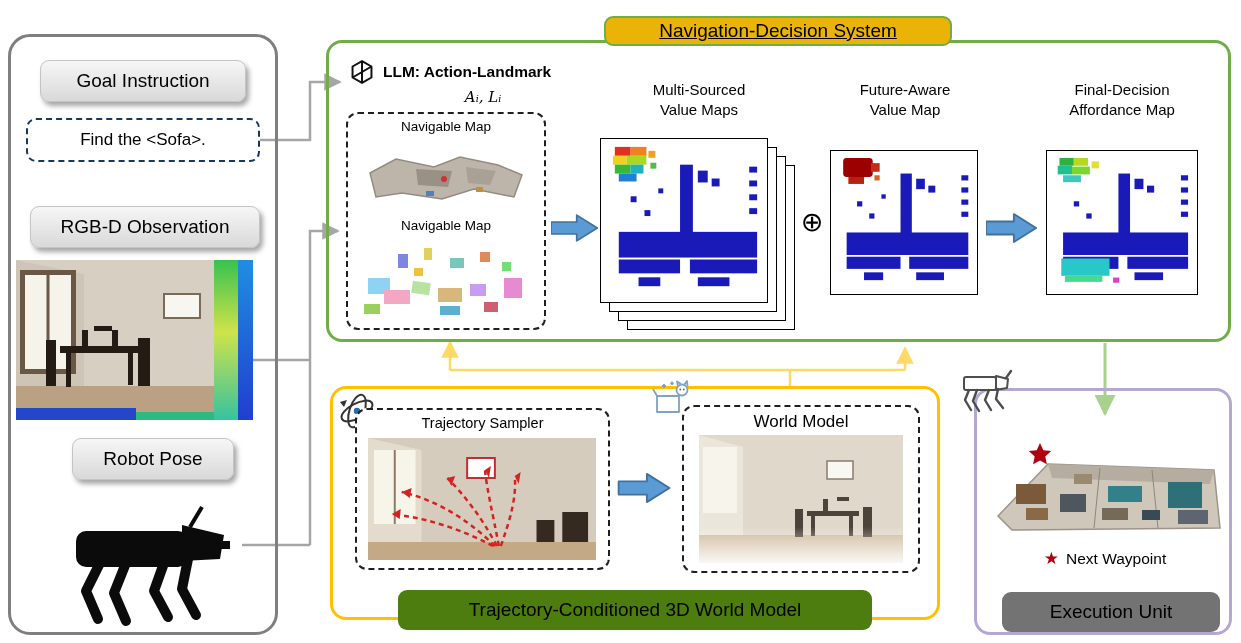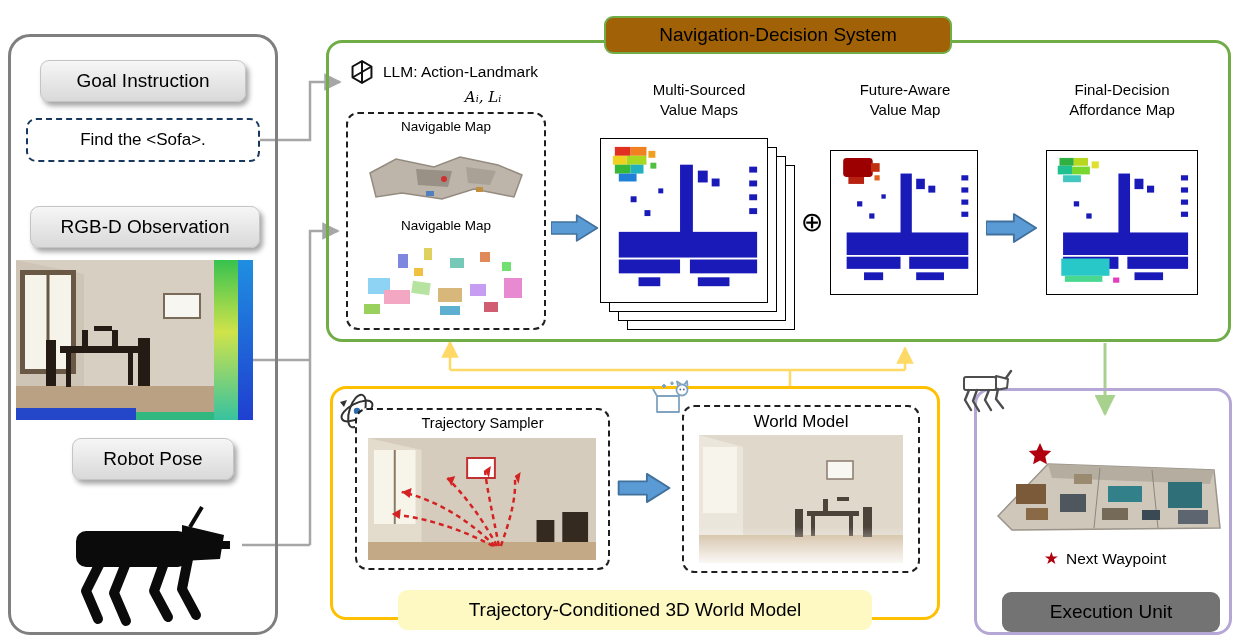--- a/index.html
+++ b/index.html
@@ -115,23 +115,23 @@
         <polyline points="84,68 72,98 84,126"></polyline>
         <polyline points="122,68 112,96 126,122"></polyline>
         <polyline points="146,64 140,94 154,120"></polyline>
       </g>
       <line x1="148" y1="32" x2="160" y2="12" stroke="#0b0b0b" stroke-width="4"></line>
     </svg>
   </div>
 
   <div class="panel" style="left:326px; top:40px; width:905px; height:302px; border:3px solid #70AD47; border-radius:16px;"></div>
 
-  <div class="title" style="left:604px; top:16px; width:348px; height:38px; background:#a16207; border:2px solid #70AD47;">Navigation-Decision System</div>
-
-  <div class="abs" style="left:348px; top:58px; display:flex; align-items:center; gap:7px;">
+  <div class="title" style="left:604px; top:16px; width:348px; height:30px; background:#eab308; border:2px solid #70AD47;text-decoration:underline;">Navigation-Decision System</div>
+
+  <div class="abs" style="left:348px; top:58px; display:flex; align-items:center; gap:7px;font-weight:bold;">
     <span>
       <svg viewBox="0 0 24 24" width="28" height="28">
         <g fill="none" stroke="#111" stroke-width="1.7" stroke-linejoin="round">
           <path d="M12 2.6 L20.1 7.3 V16.7 L12 21.4 L3.9 16.7 V7.3 Z"></path>
           <path d="M12 2.6 V12 L3.9 16.7 M20.1 7.3 L12 12 M12 21.4 V12"></path>
         </g>
       </svg>
     </span>
     <span style="font-size:15.5px;">LLM: Action-Landmark</span>
   </div>
@@ -293,21 +293,21 @@
       <g>
         <rect x="16" y="124" width="54" height="20" fill="#28c8c8"></rect>
         <rect x="20" y="144" width="42" height="7" fill="#48d890"></rect>
         <rect x="74" y="146" width="7" height="6" fill="#e040c0"></rect>
       </g>
     </svg>
   </div>
 
   <div class="panel" style="left:330px; top:386px; width:610px; height:234px; border:3px solid #FFC000; border-radius:16px;"></div>
 
-  <div class="title" style="left:398px; top:590px; width:474px; height:40px; background:#fef9c3;">Trajectory-Conditioned 3D World Model</div>
+  <div class="title" style="left:398px; top:590px; width:474px; height:40px; background:#4d7c0f;">Trajectory-Conditioned 3D World Model</div>
 
   <div class="abs" style="left:334px; top:388px;">
     <svg width="46" height="46" viewBox="0 0 46 46">
       <g fill="none" stroke="#333" stroke-width="2">
         <ellipse cx="23" cy="23" rx="17" ry="7.5" transform="rotate(-28 23 23)"></ellipse>
         <ellipse cx="23" cy="23" rx="7.5" ry="17" transform="rotate(18 23 23)"></ellipse>
       </g>
       <circle cx="23" cy="23" r="3.2" fill="#2a6ab0"></circle>
       <polygon points="6,14 13,12 10,19" fill="#333"></polygon>
       <polygon points="40,32 33,34 36,27" fill="#333"></polygon>

